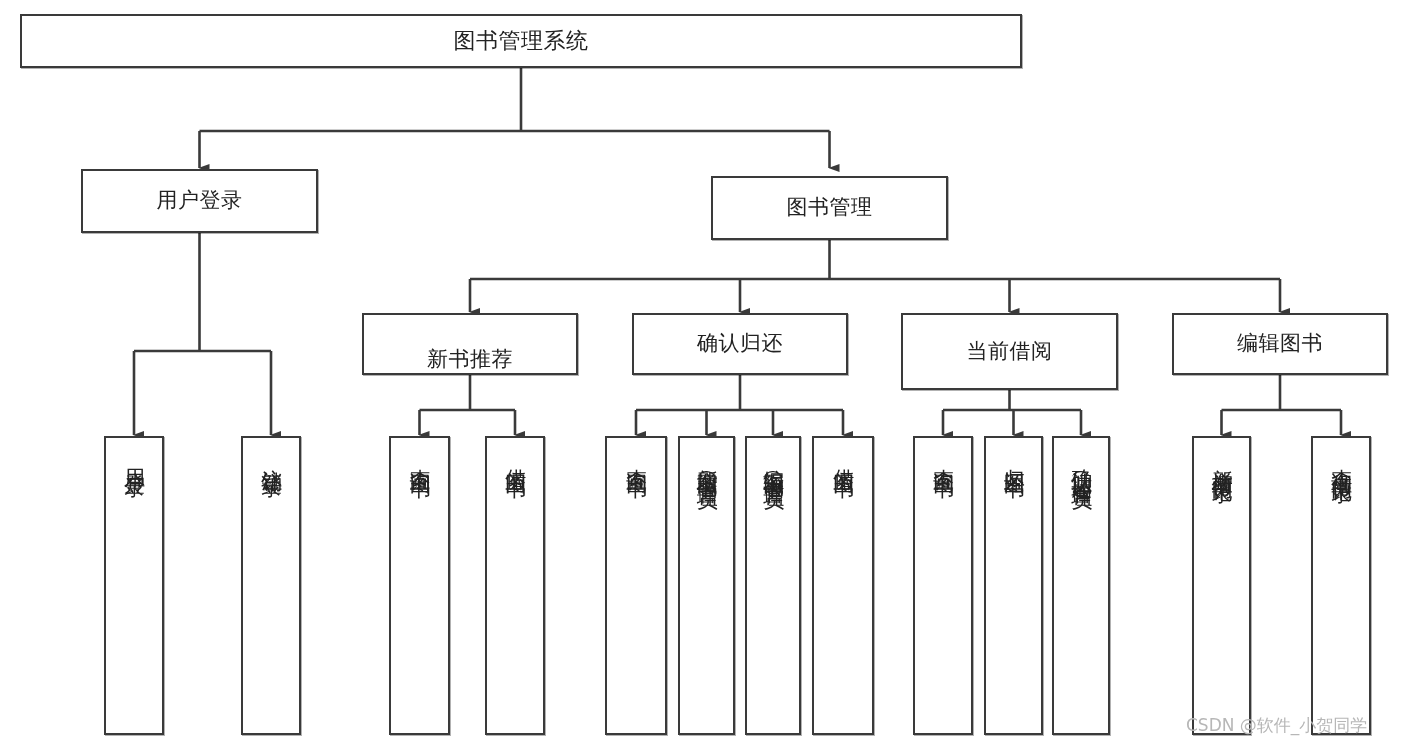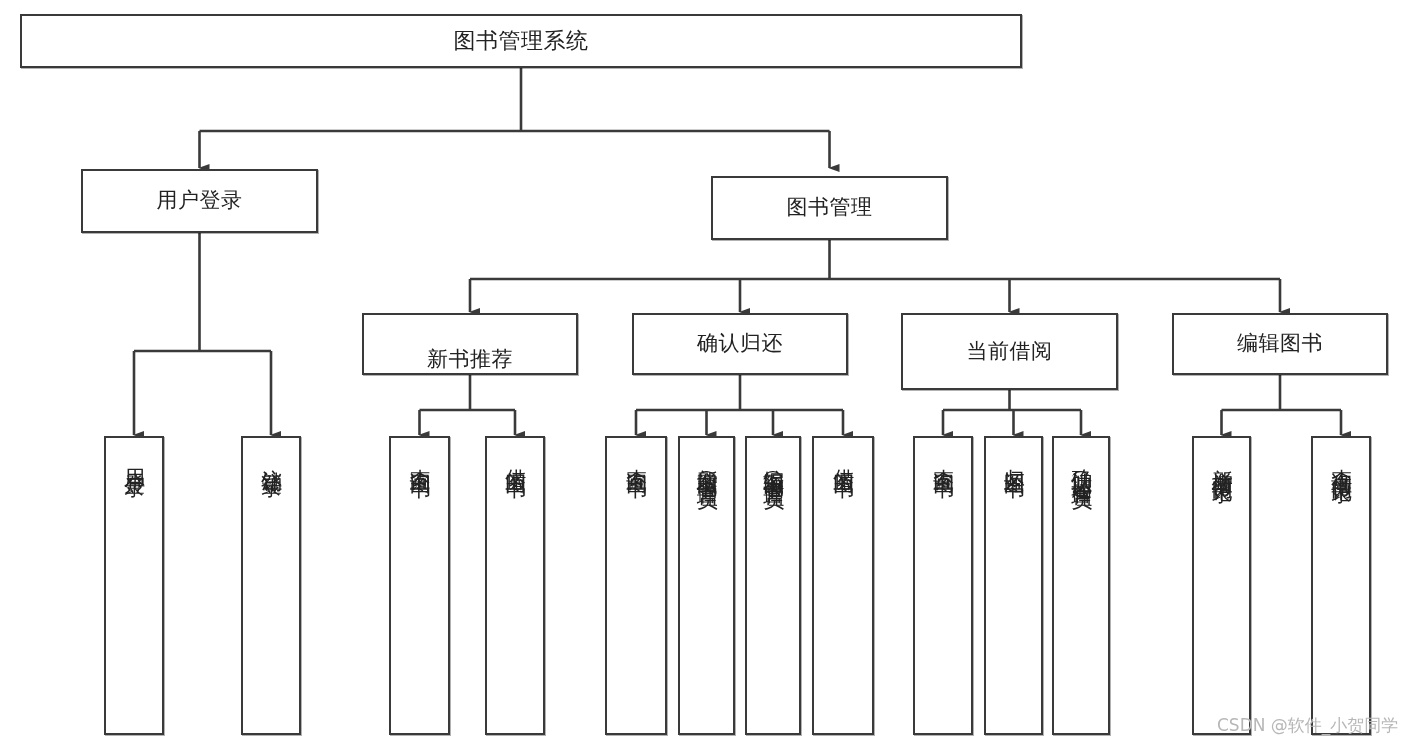--- a/index.html
+++ b/index.html
@@ -54,21 +54,21 @@
     writing-mode: vertical-rl;
     text-orientation: upright;
     font-size: 21px;
     line-height: 1.30;
     letter-spacing: 3px;
     white-space: nowrap;
   }
   .node.root .label { font-size: 22px; }
   .watermark {
     position: absolute;
-    left: 1217px;
+    left: 1186px;
     top: 714px;
     font-size: 17px;
     color: #b7b7b7;
     white-space: nowrap;
     font-family: "DejaVu Sans", "Liberation Sans", sans-serif;
   }
 </style>
 </head>
 <body>
 

